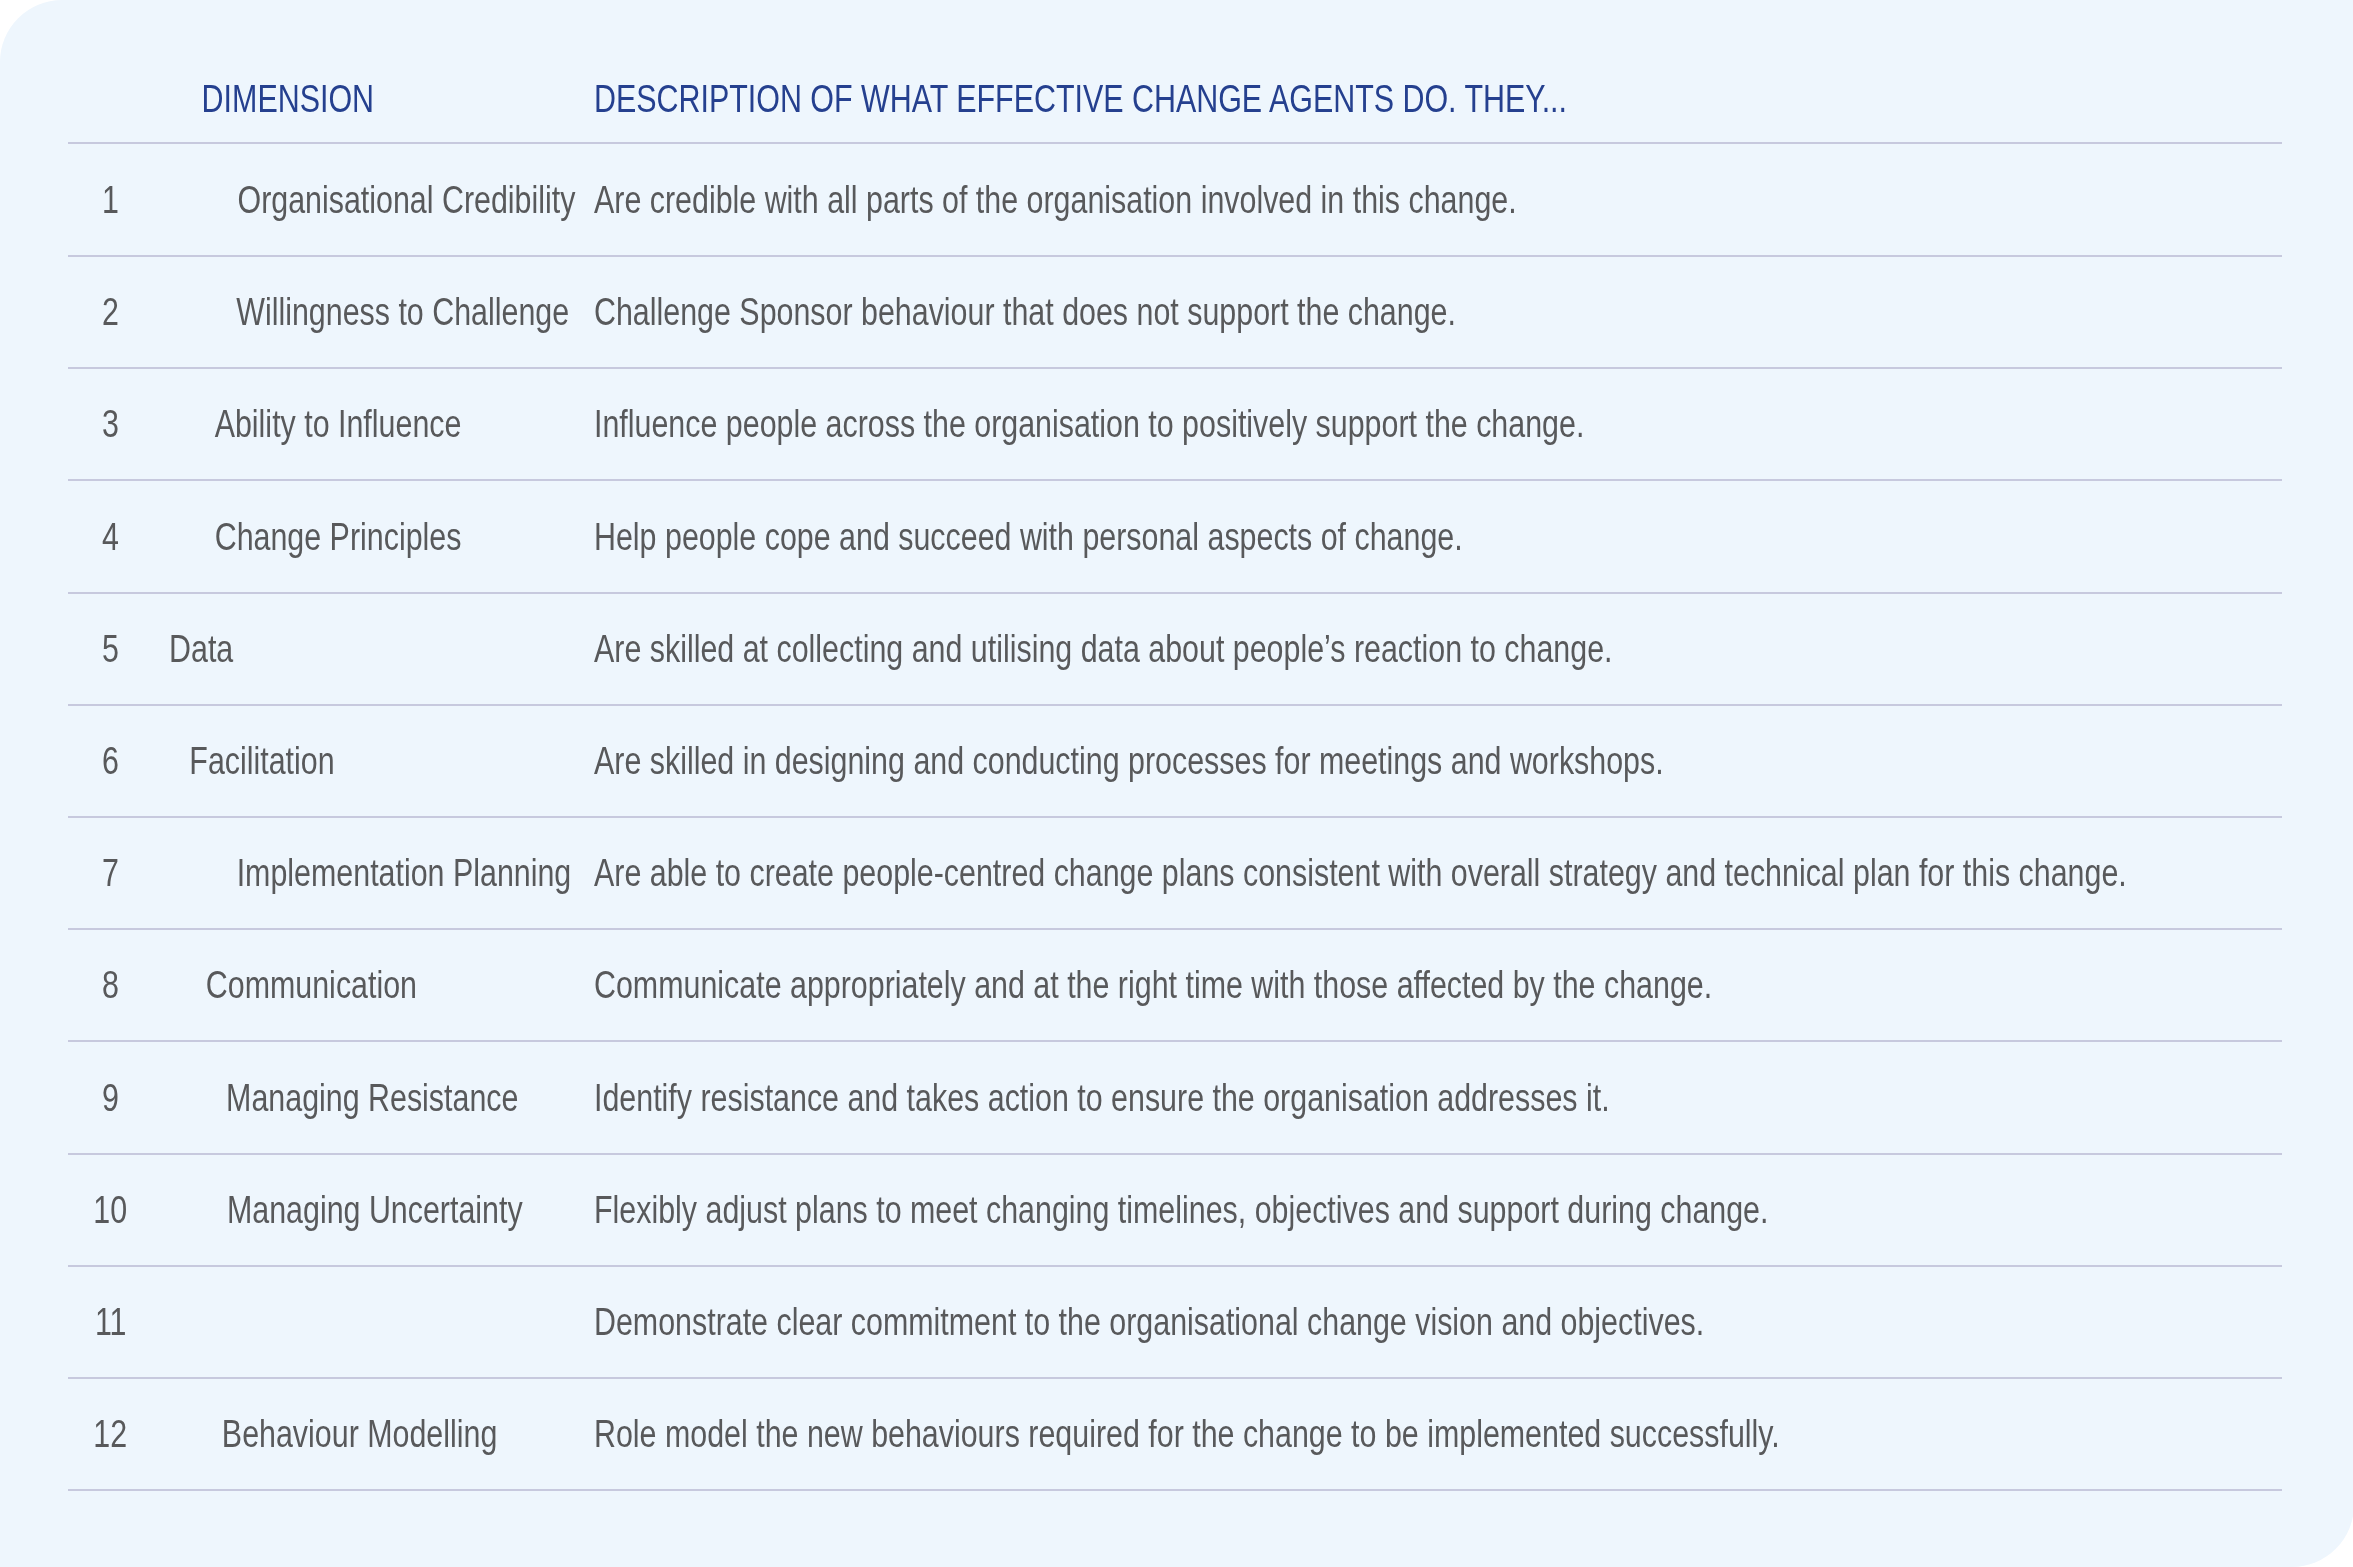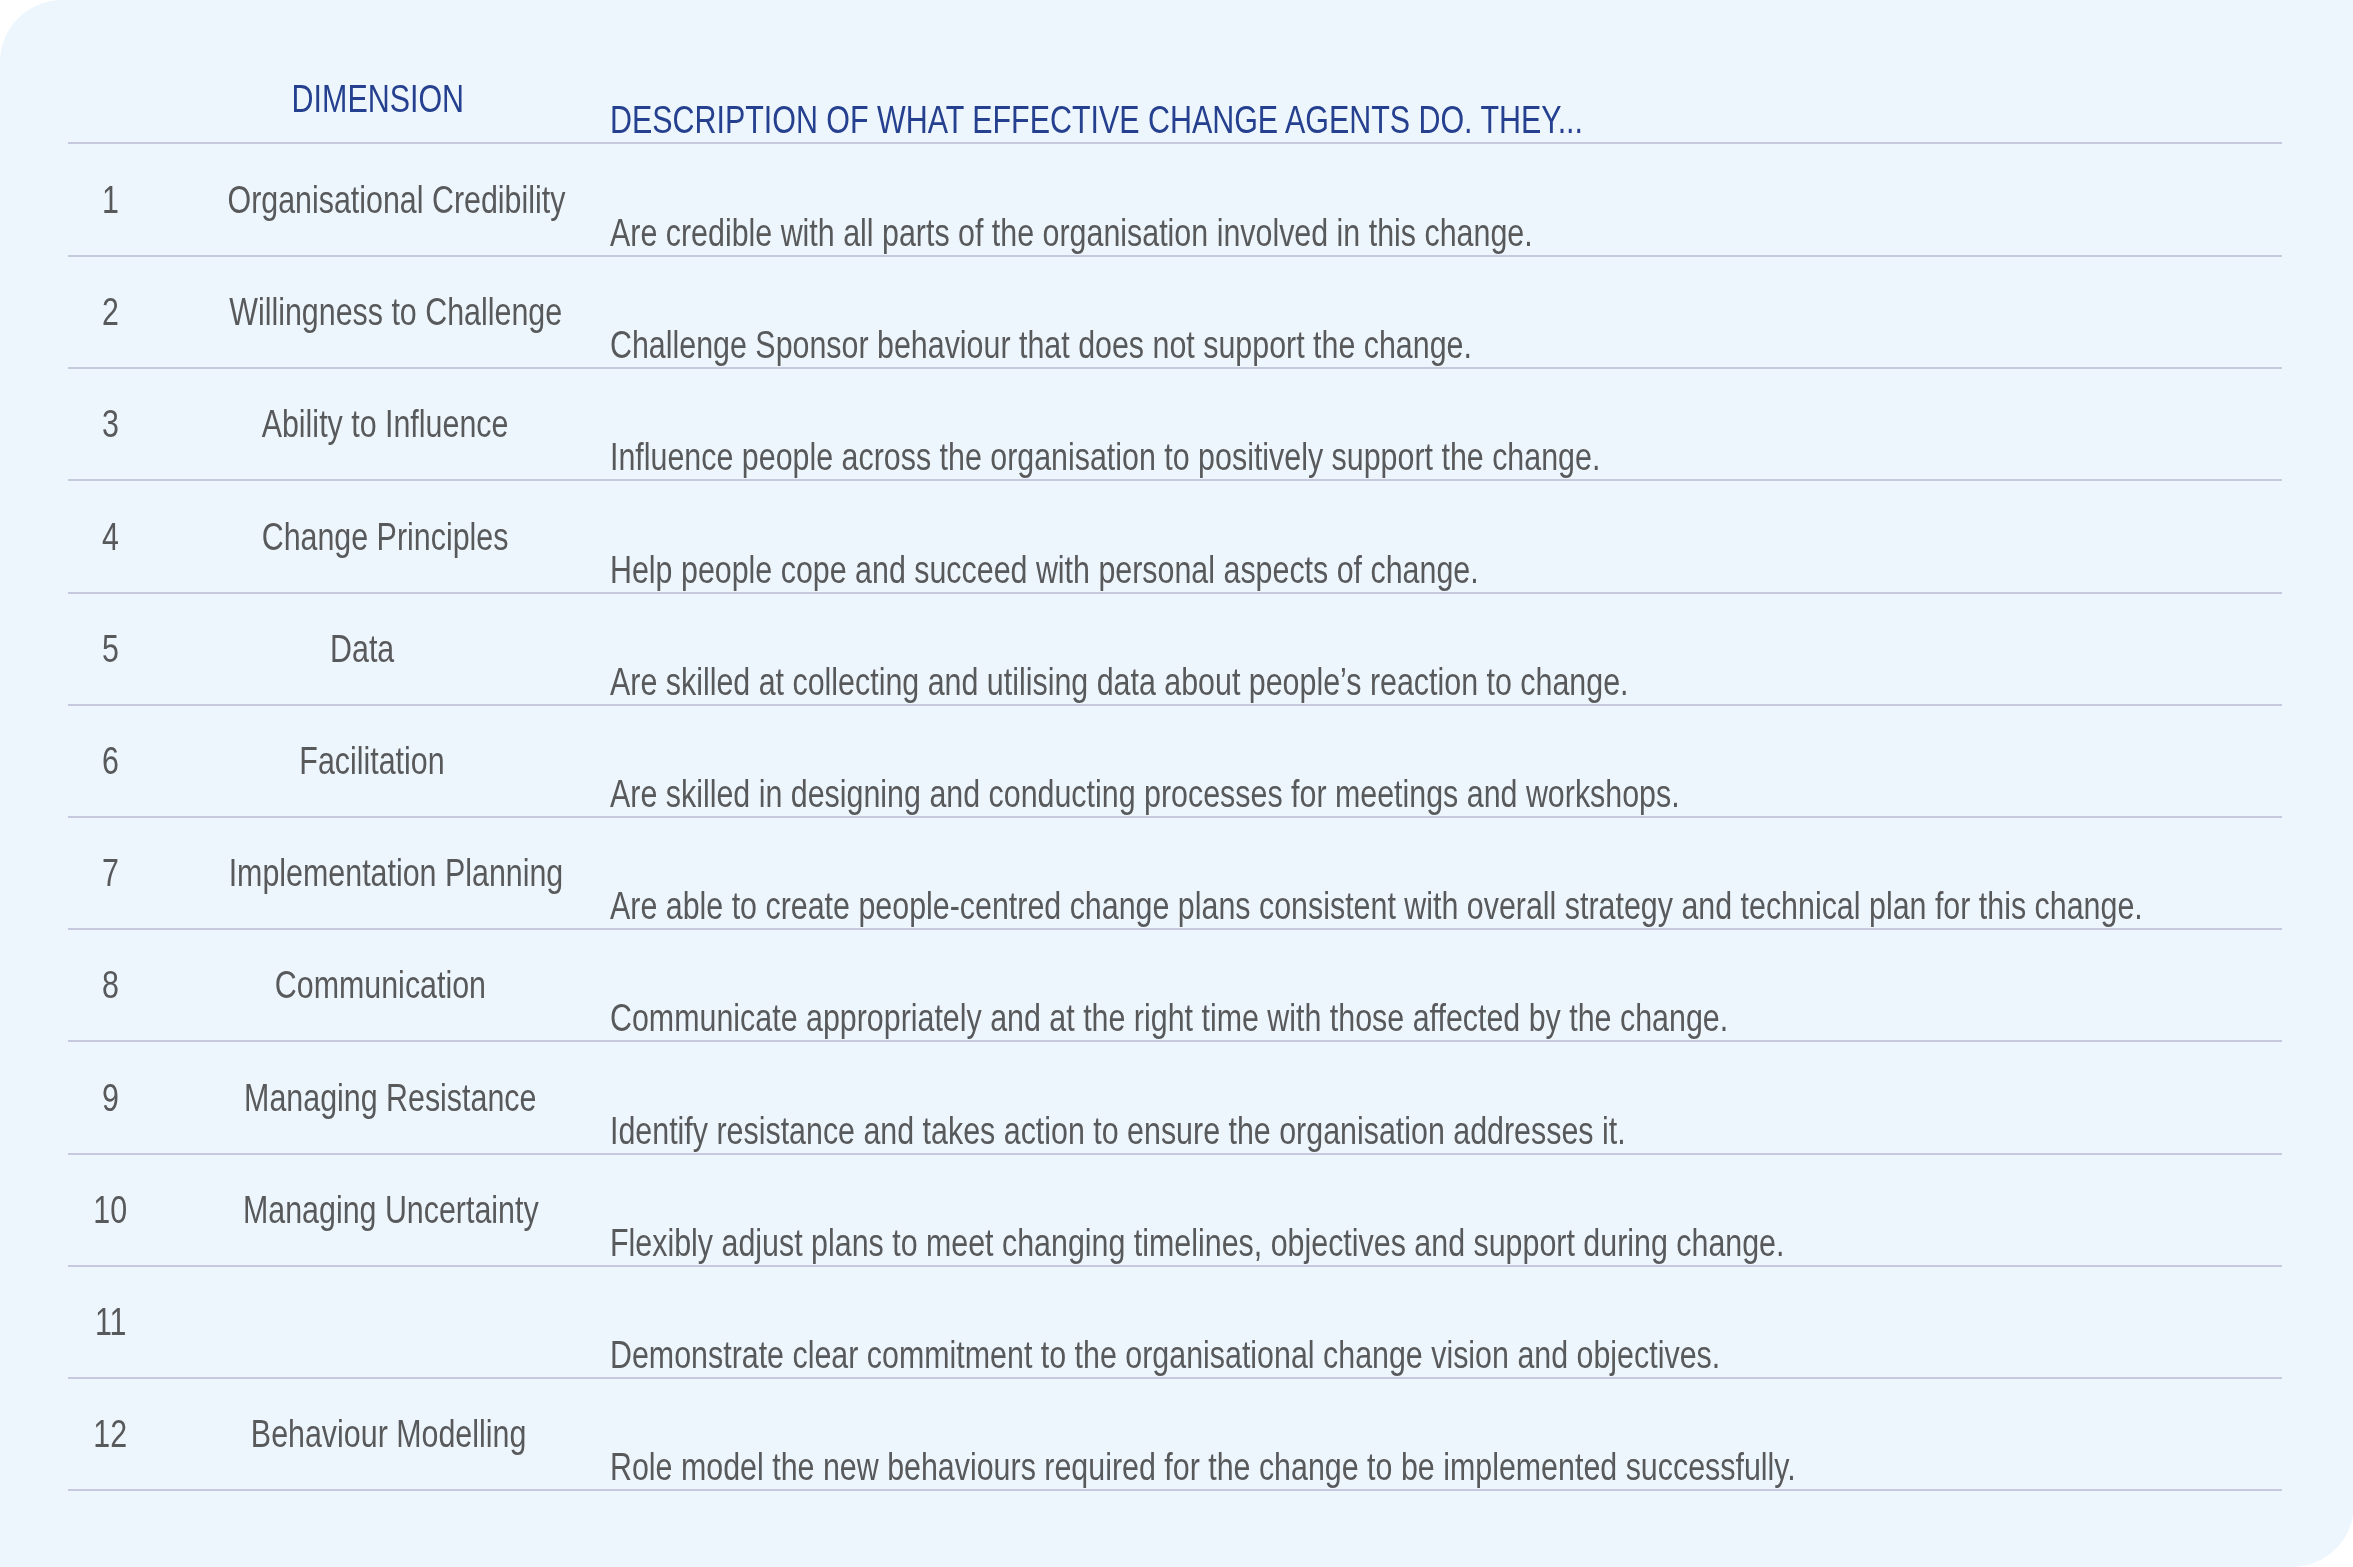--- a/index.html
+++ b/index.html
@@ -21,23 +21,23 @@
   .hdr { top: 56px; height: 86px; }
   .row { height: 110px; }
   .cell {
     position: absolute; top: 0; height: 100%;
     display: flex; align-items: center;
     white-space: nowrap;
   }
   .txt { display: inline-block; transform: scaleX(0.8); }
   .num { left: 0; width: 85px; justify-content: center; }
   .num .txt { transform-origin: center center; }
-  .dim { left: 85px; width: 402px; justify-content: center; }
+  .dim { left: 85px; width: 402px; justify-content: flex-start; }
   .dim .txt { transform-origin: right center; }
-  .desc { left: 542px; width: 1688px; justify-content: flex-start; align-items: flex-end; }
+  .desc { left: 526px; width: 1688px; justify-content: flex-start; }
   .desc .txt { transform-origin: left center; }
   .hdr .cell { color: #25408f; font-size: 39px; }
   .hdr .txt { transform: scaleX(0.78); }
   .row .cell { color: #58595b; font-size: 38px; }
 </style>
 </head>
 <body>
 
 <div class="card">
   <div class="hdr">

